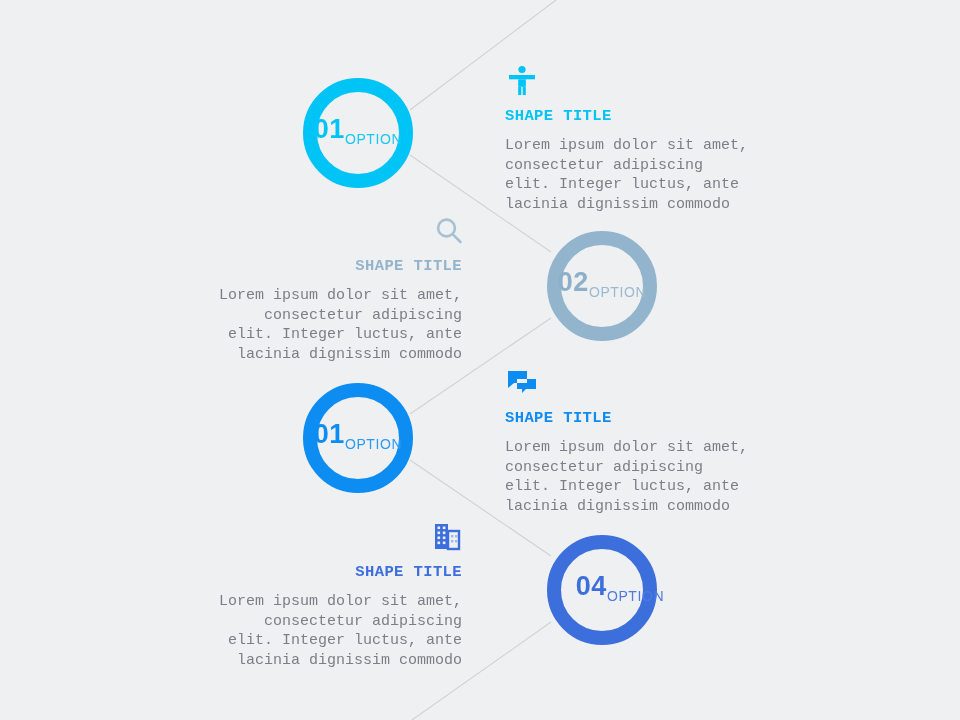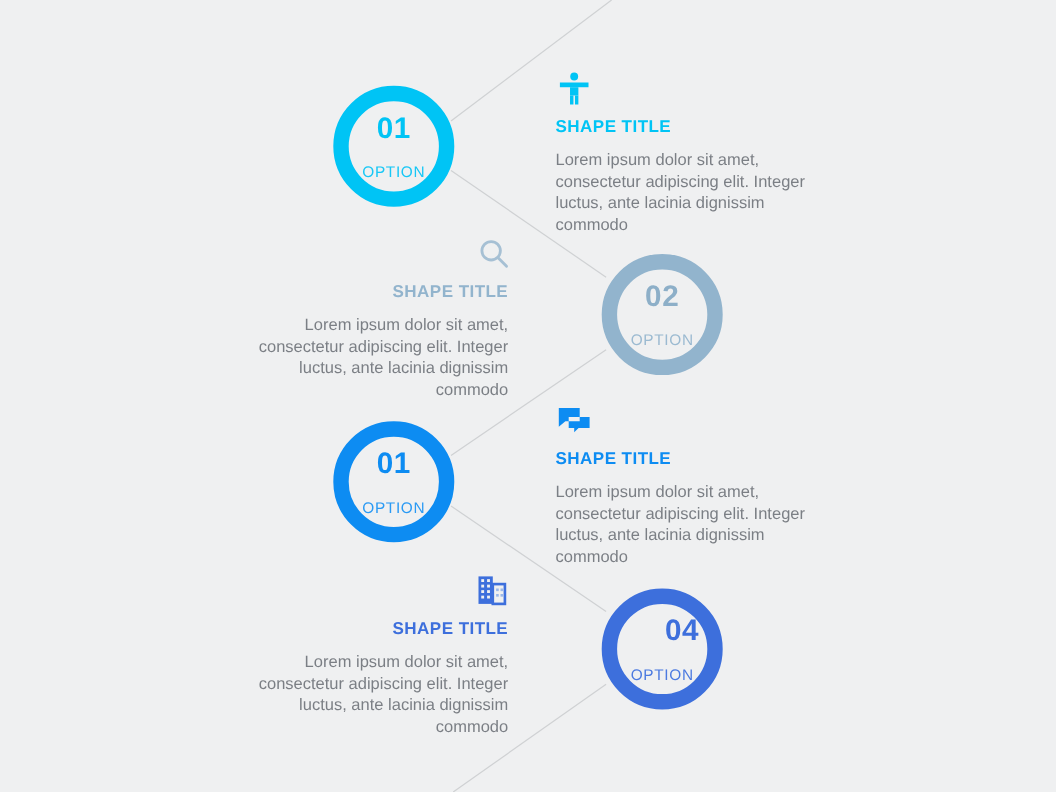--- a/index.html
+++ b/index.html
@@ -25,21 +25,21 @@
     height: 720px;
     pointer-events: none;
   }
 
   
   .badge {
     position: absolute;
     border-radius: 50%;
     box-sizing: border-box;
     display: flex;
-    flex-direction: column;
+    flex-direction: row;
     align-items: center;
     justify-content: center;
     background: transparent;
   }
   .badge .num {
     font-weight: bold;
     letter-spacing: 0.5px;
     line-height: 1;
   }
   .badge .opt {
@@ -77,20 +77,21 @@
     width: 110px; height: 110px;
     border: 14px solid #3d6fdc;
   }
   .badge-4 .num { font-size: 27px; color: #3d6fdc; margin-bottom: 7px; margin-left: 36px; }
   .badge-4 .opt { font-size: 14px; color: #4c7ae0; }
 
   
   .block {
     position: absolute;
     width: 245px;
+    font-family: Liberation Mono, monospace;
   }
   .block .icon {
     display: block;
     height: 34px;
     margin-bottom: 9px;
   }
   .block .title {
     font-size: 15.5px;
     font-weight: bold;
     letter-spacing: 0.4px;

